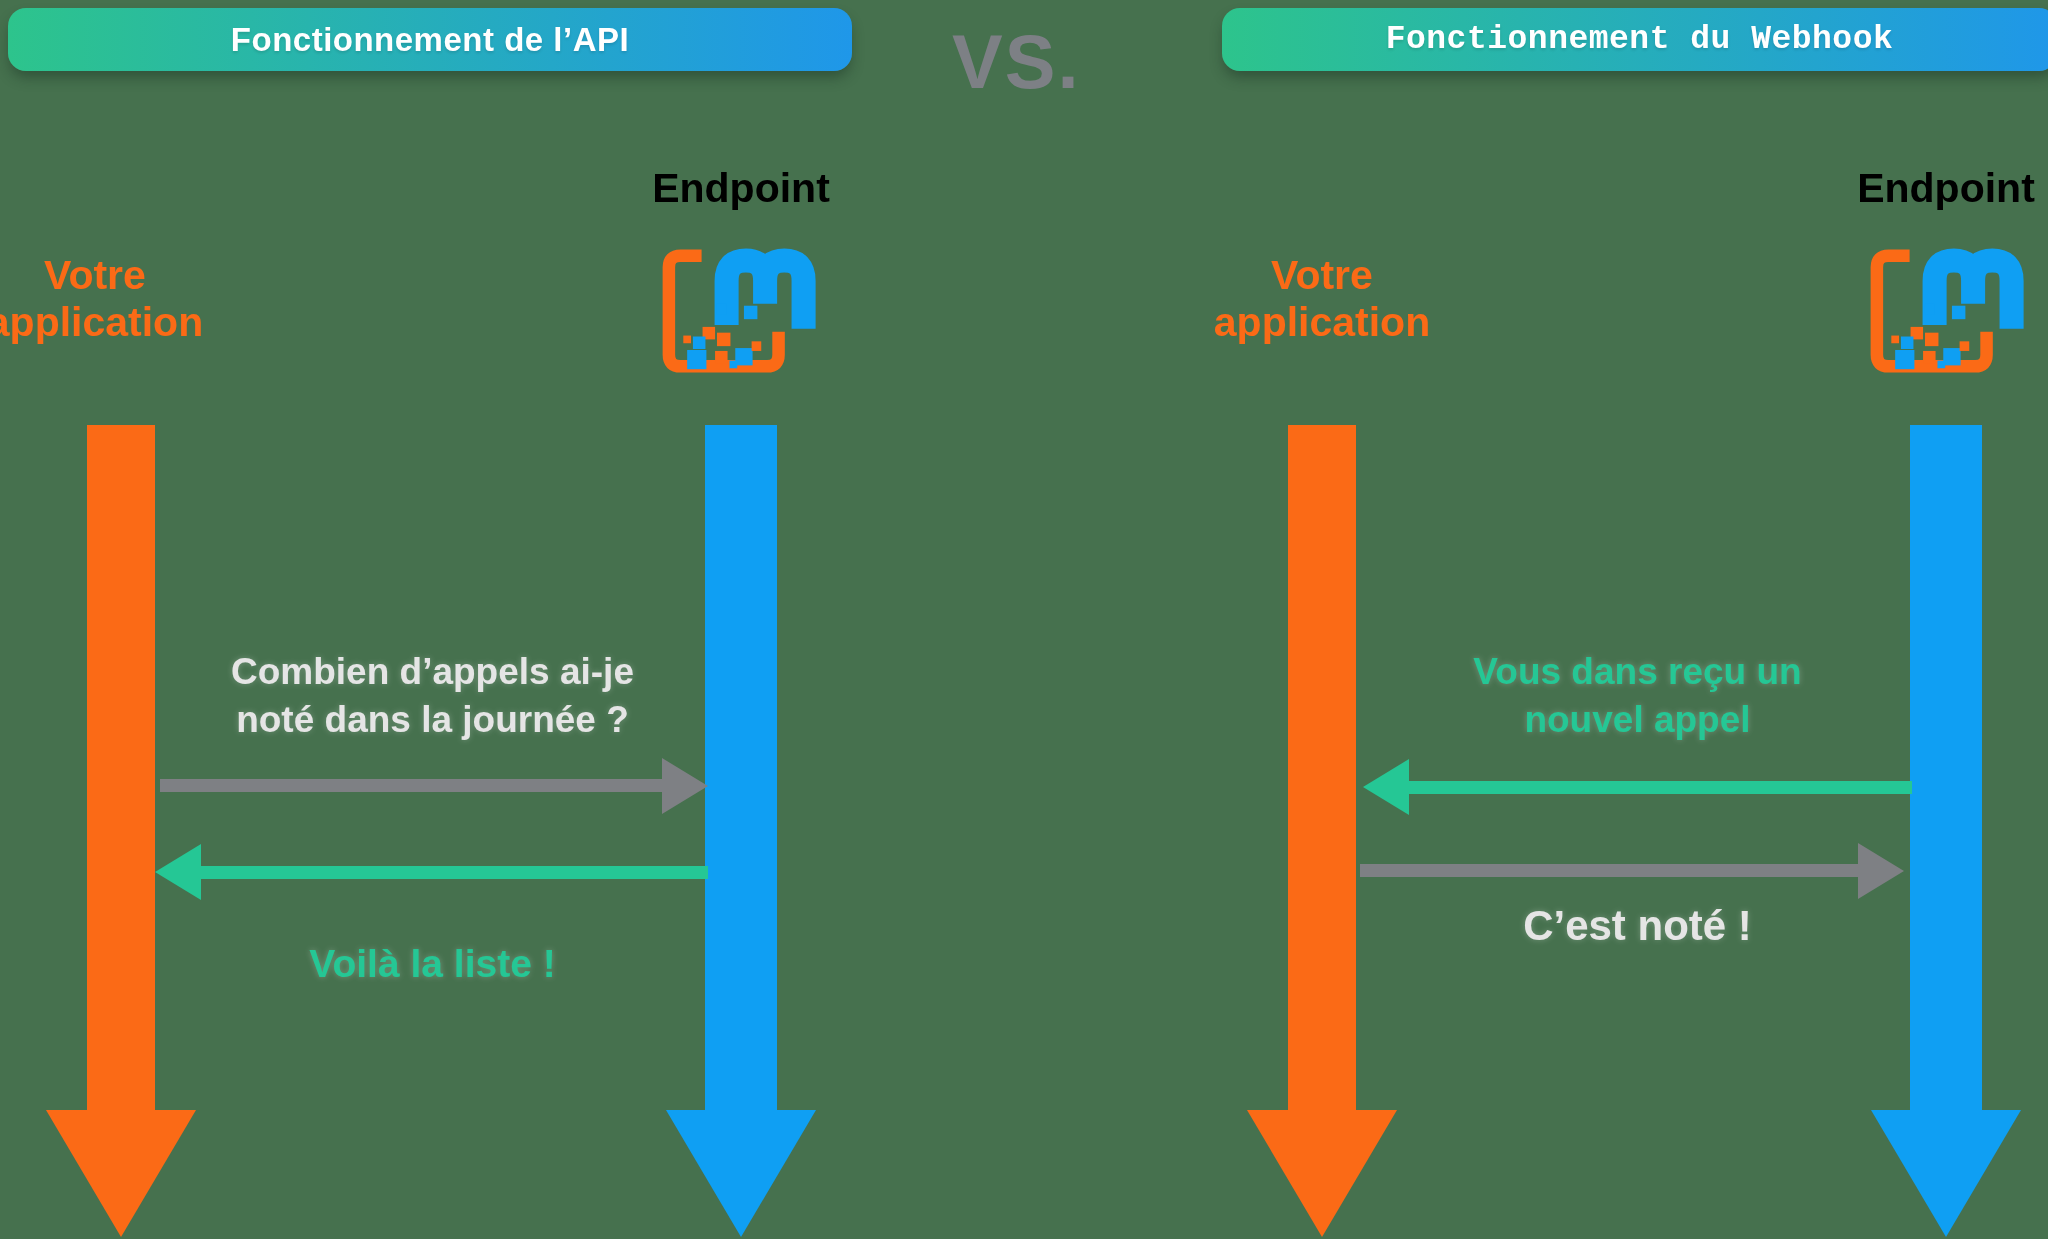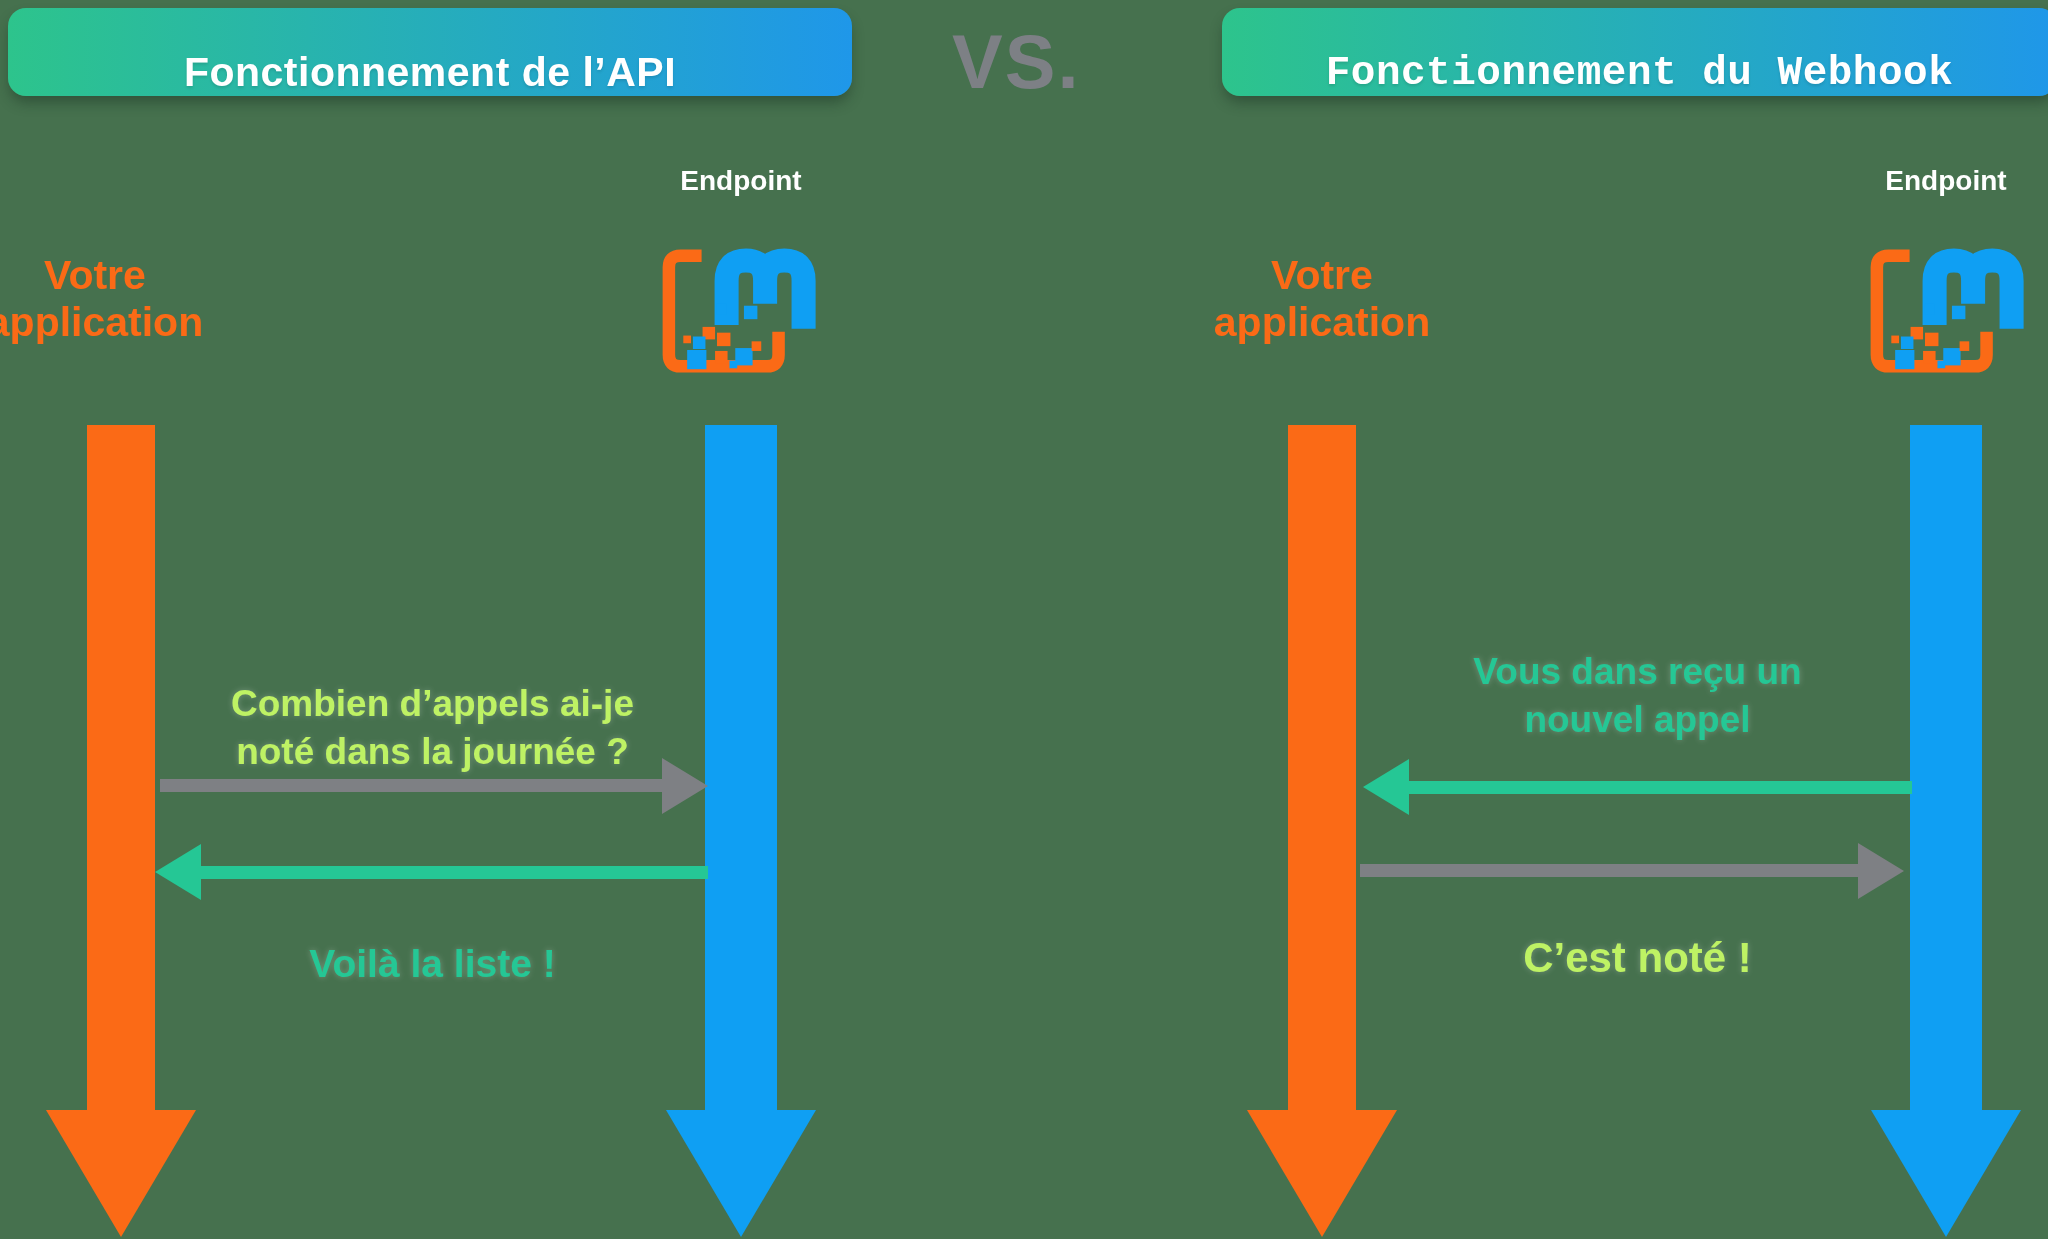--- a/index.html
+++ b/index.html
@@ -8,46 +8,46 @@
     background:#46714e;
     font-family:"Liberation Sans", sans-serif;
     font-weight:bold;
     overflow:hidden;
     position:relative;
   }
   .stage{position:absolute;left:0;top:0;width:2048px;height:1239px;}
 
   
   .hdr{
-    position:absolute;top:8px;height:88px;
+    position:absolute;top:8px;height:63px;
     border-radius:18px;
     background:linear-gradient(90deg,#2dc48c 0%,#1f97e9 100%);
     box-shadow:0 8px 14px -2px rgba(20,45,30,.45);
-    display:flex;align-items:flex-end;justify-content:center;
-    color:#ffffff;font-size:41px;letter-spacing:.5px;
+    display:flex;align-items:center;justify-content:center;
+    color:#ffffff;font-size:33px;letter-spacing:.5px;
     text-shadow:0 2px 3px rgba(0,0,0,.12);
   }
   .hdr-left{left:8px;width:844px;}
   .hdr-right{left:1222px;width:835px;font-family:Liberation Mono, monospace;}
 
   .vs{
     position:absolute;left:952px;top:18px;width:160px;
     color:#7d8085;font-size:76px;letter-spacing:2px;
   }
 
   
   .app-label{
     position:absolute;color:#fb6a16;font-size:41px;line-height:47px;
     text-align:center;white-space:nowrap;
   }
   .app-label-left{left:-30px;top:252px;width:250px;}
   .app-label-right{left:1197px;top:252px;width:250px;}
 
   .endpoint-label{
-    position:absolute;top:165px;color:#ffffff;font-size:28px;
+    position:absolute;top:165px;color:#000000;font-size:41px;
     text-align:center;white-space:nowrap;width:220px;
   }
   .endpoint-label-left{left:631px;}
   .endpoint-label-right{left:1836px;}
 
   .logo{position:absolute;width:162px;height:127px;}
   .logo-left{left:661px;top:248px;}
   .logo-right{left:1869px;top:248px;}
 
   
@@ -74,21 +74,21 @@
   .gray-fill{background:#7e8084;}
   .green-fill{background:#25c795;}
   .head-right.gray{border-left:46px solid #7e8084;}
   .head-left.green{border-right:46px solid #25c795;}
 
   .msg{
     position:absolute;text-align:center;font-size:37px;line-height:48px;
     text-shadow:0 0 6px rgba(255,255,255,.25);
     white-space:nowrap;
   }
-  .msg.gray{color:#bef264;margin-top:32px;}
+  .msg.gray{color:#e5e5e5;}
   .msg.green{color:#25c795;}
 </style>
 </head>
 <body>
 
 <div class="stage">
 
   <div class="hdr hdr-left">
     <span>Fonctionnement de l’API</span>
   </div>

